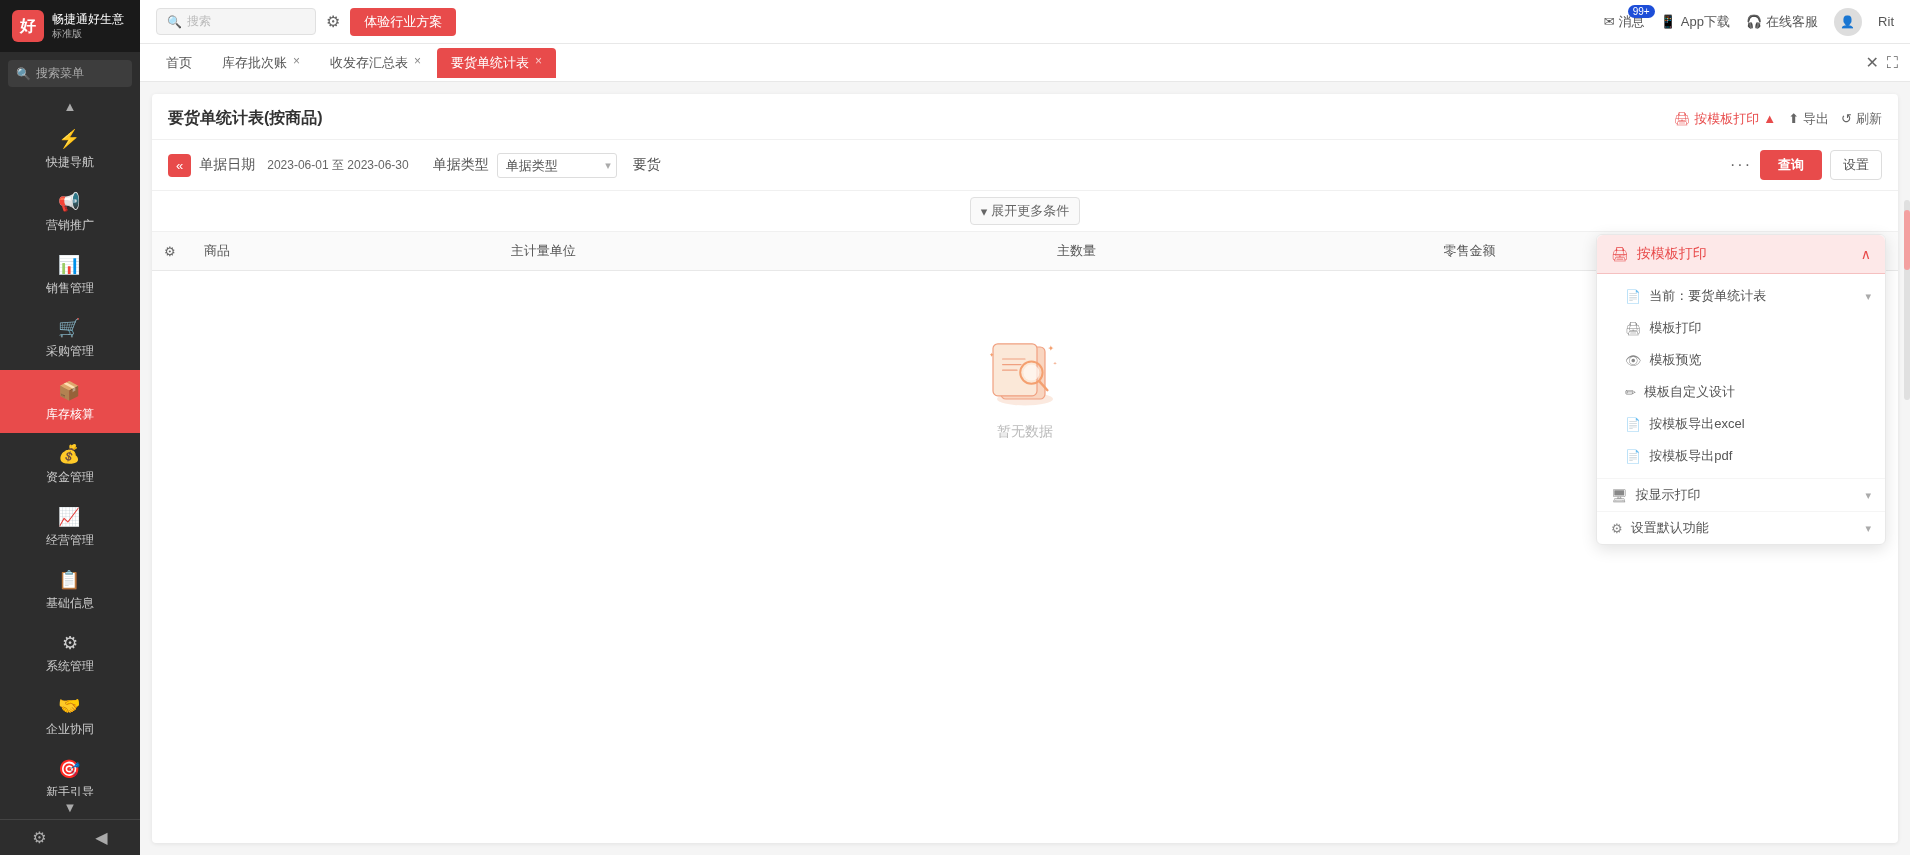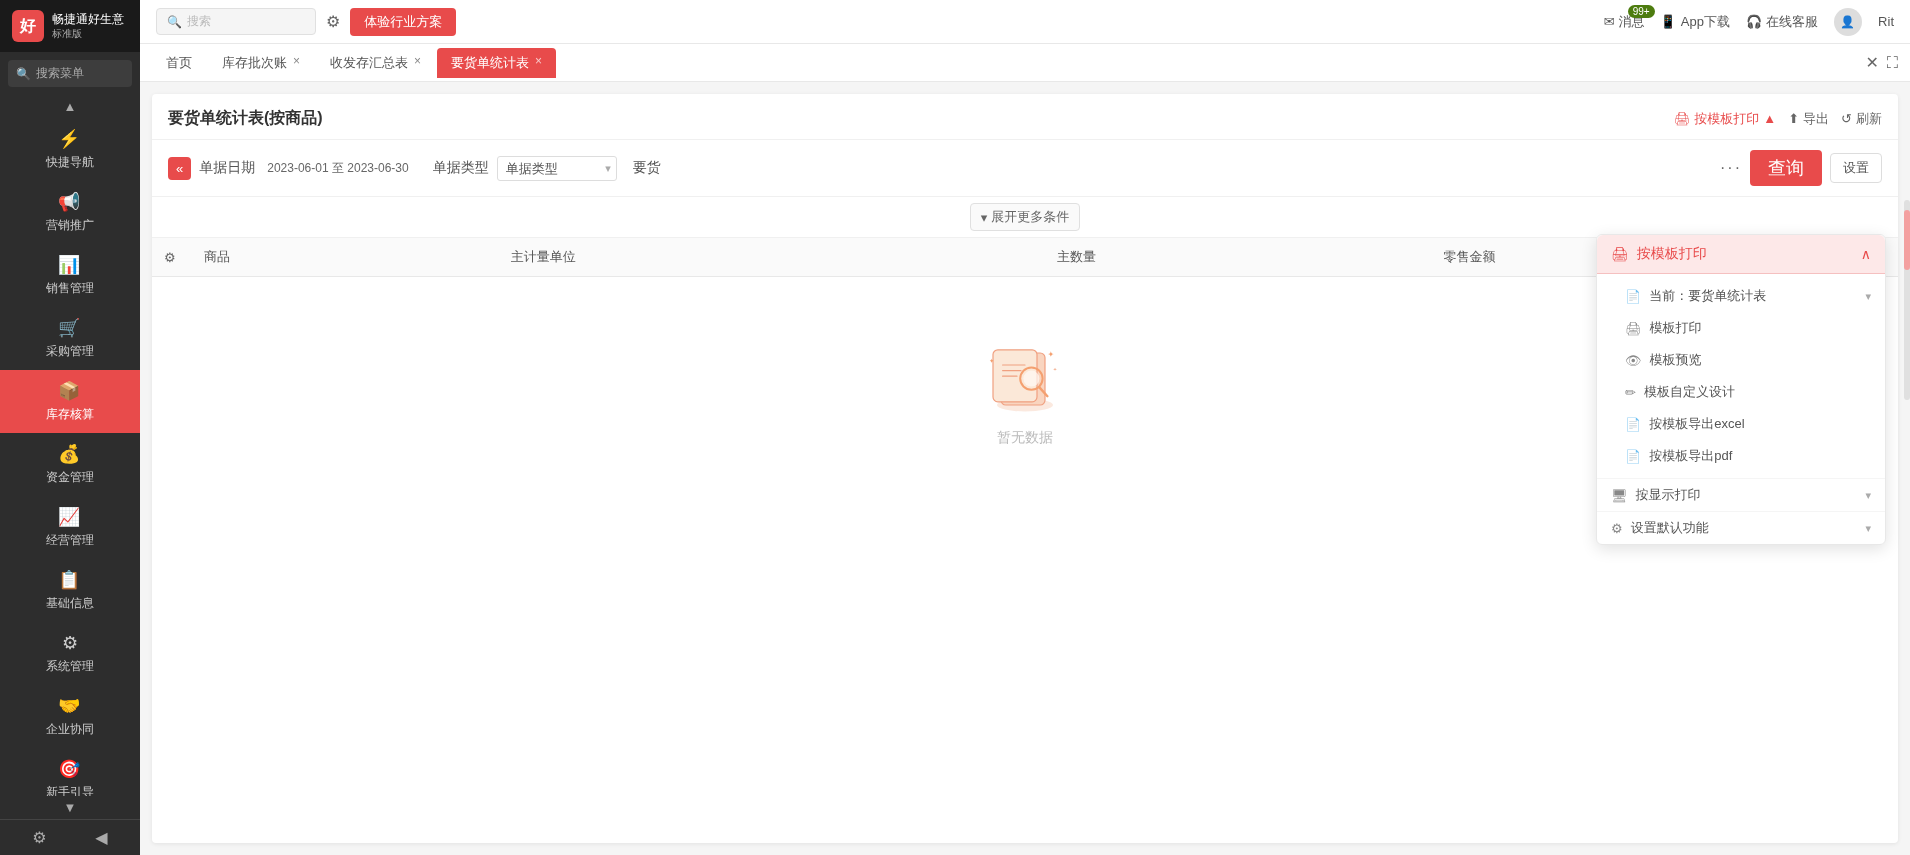--- a/index.html
+++ b/index.html
@@ -133,21 +133,21 @@
       font-size: 13px;
     }
     .topbar-right .badge-item {
       display: flex;
       align-items: center;
       gap: 4px;
       cursor: pointer;
       position: relative;
     }
     .red-badge {
-      background: #4d7c0f;
+      background: #1d4ed8;
       color: #fff;
       border-radius: 10px;
       font-size: 10px;
       padding: 1px 5px;
       position: absolute;
       top: -8px;
       right: -10px;
     }
     .user-avatar {
       width: 28px;
@@ -447,22 +447,23 @@
       margin-top: 10px;
     }
 
     
     .query-btn {
       background: #e84b4b;
       color: #fff;
       border: none;
       border-radius: 4px;
       padding: 6px 18px;
-      font-size: 18px;
-      cursor: pointer;
+      font-size: 13px;
+      cursor: pointer;
+      font-weight: bold;
     }
     .settings-btn {
       border: 1px solid #ddd;
       background: #fff;
       border-radius: 4px;
       padding: 5px 12px;
       font-size: 13px;
       color: #555;
       cursor: pointer;
     }

